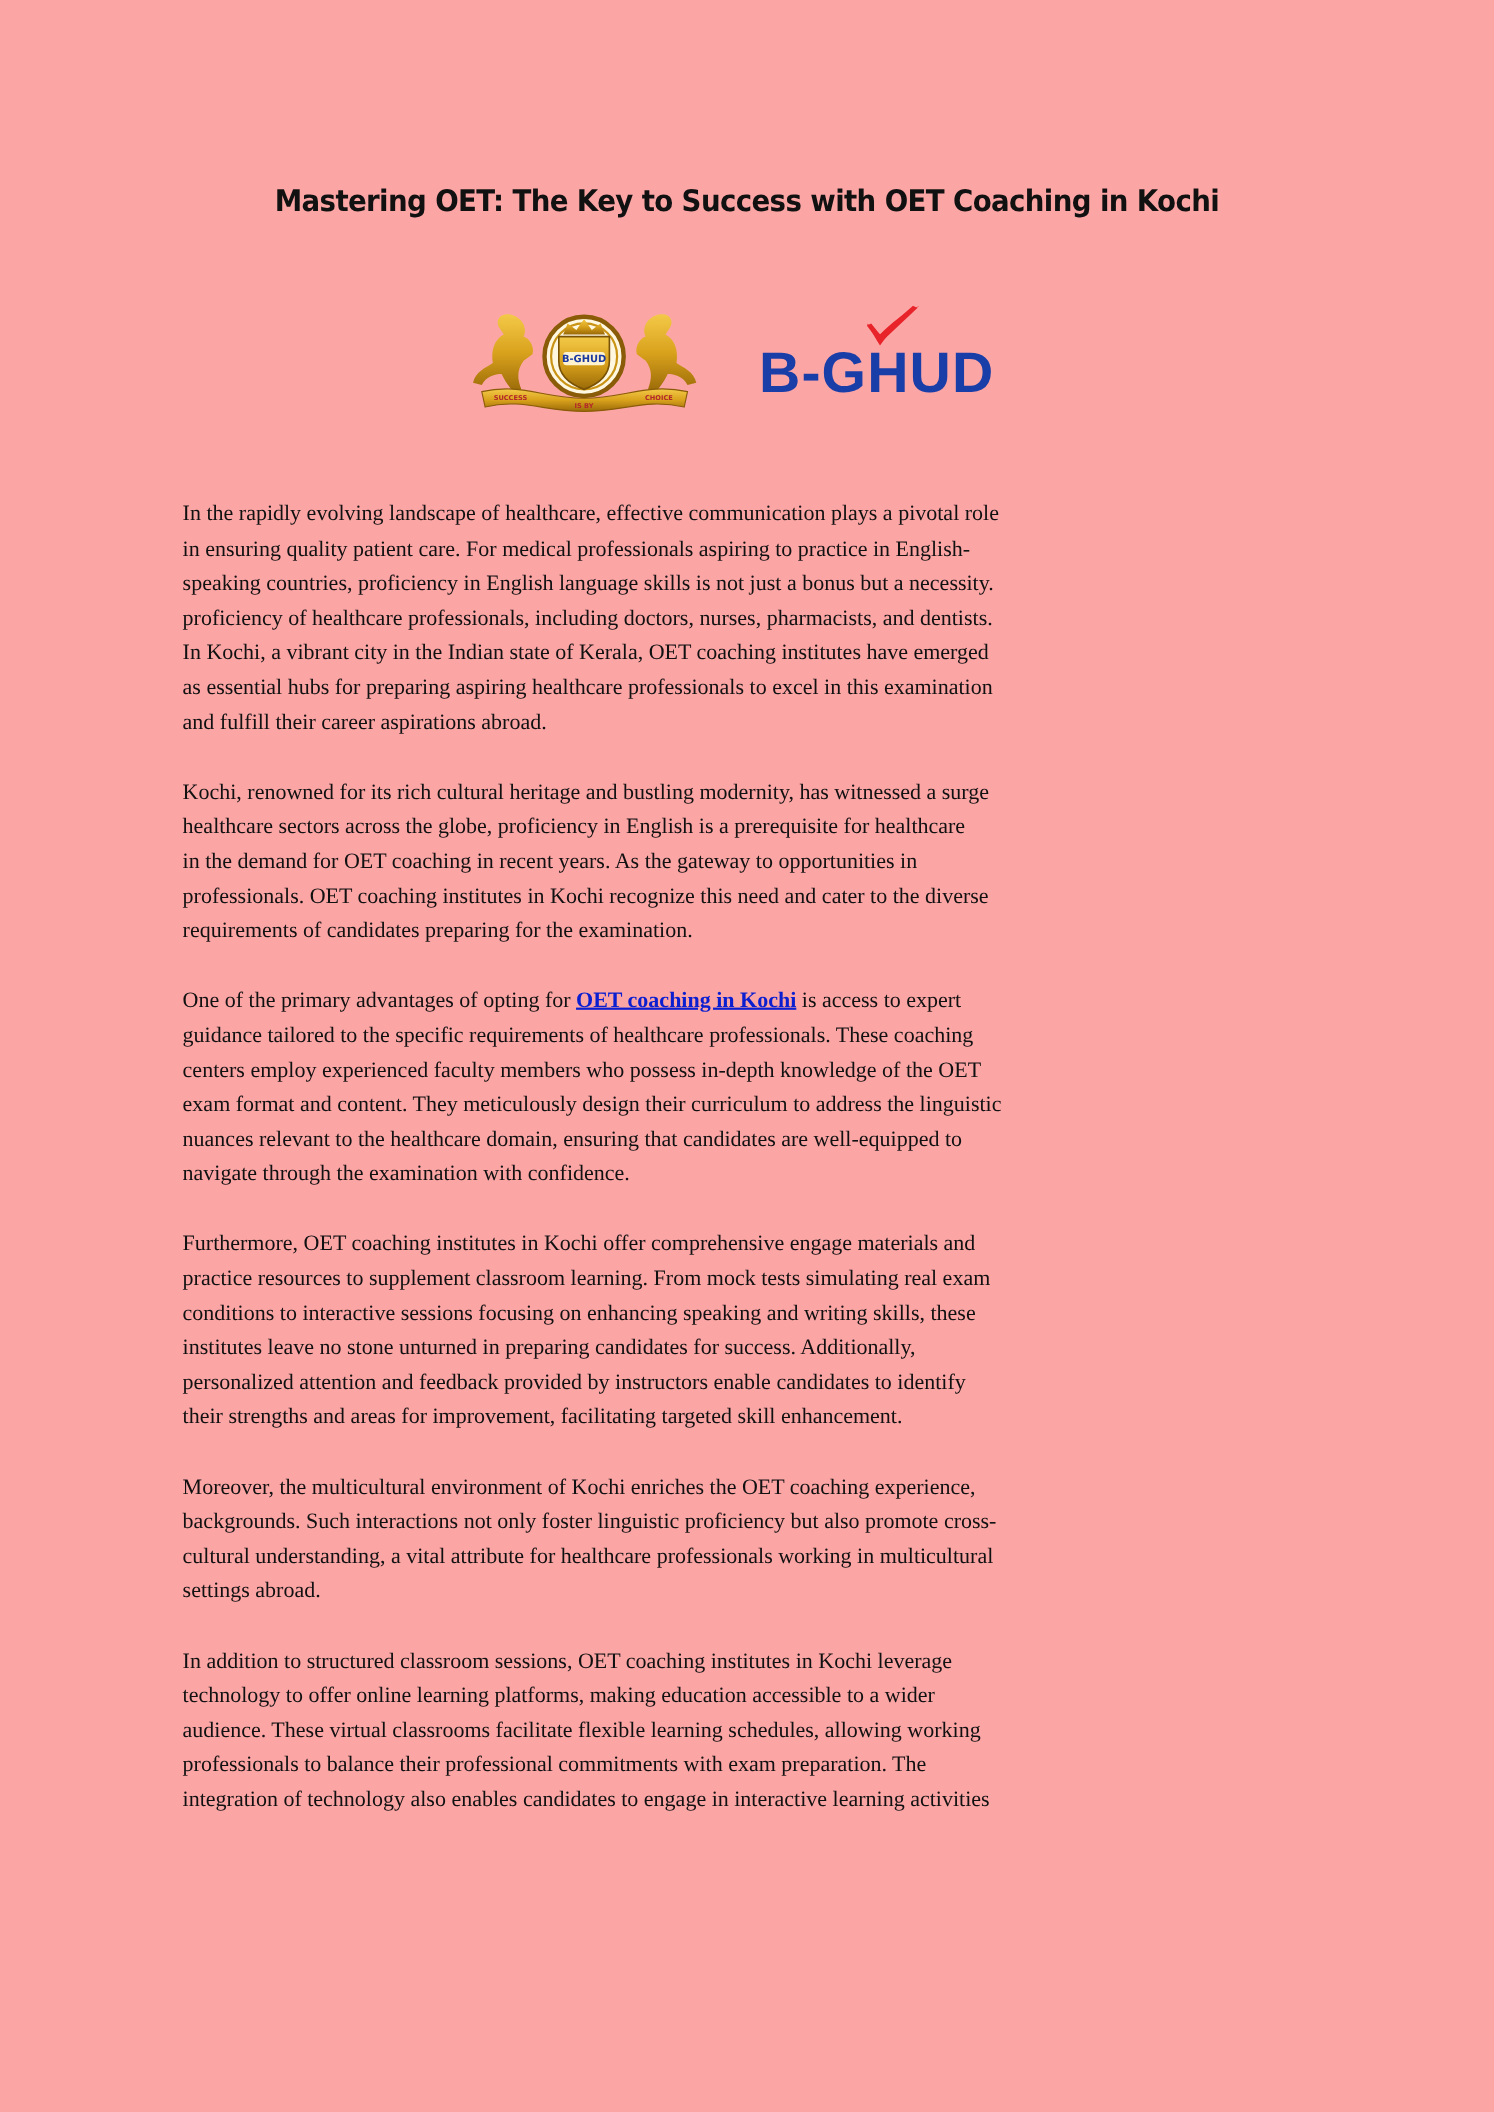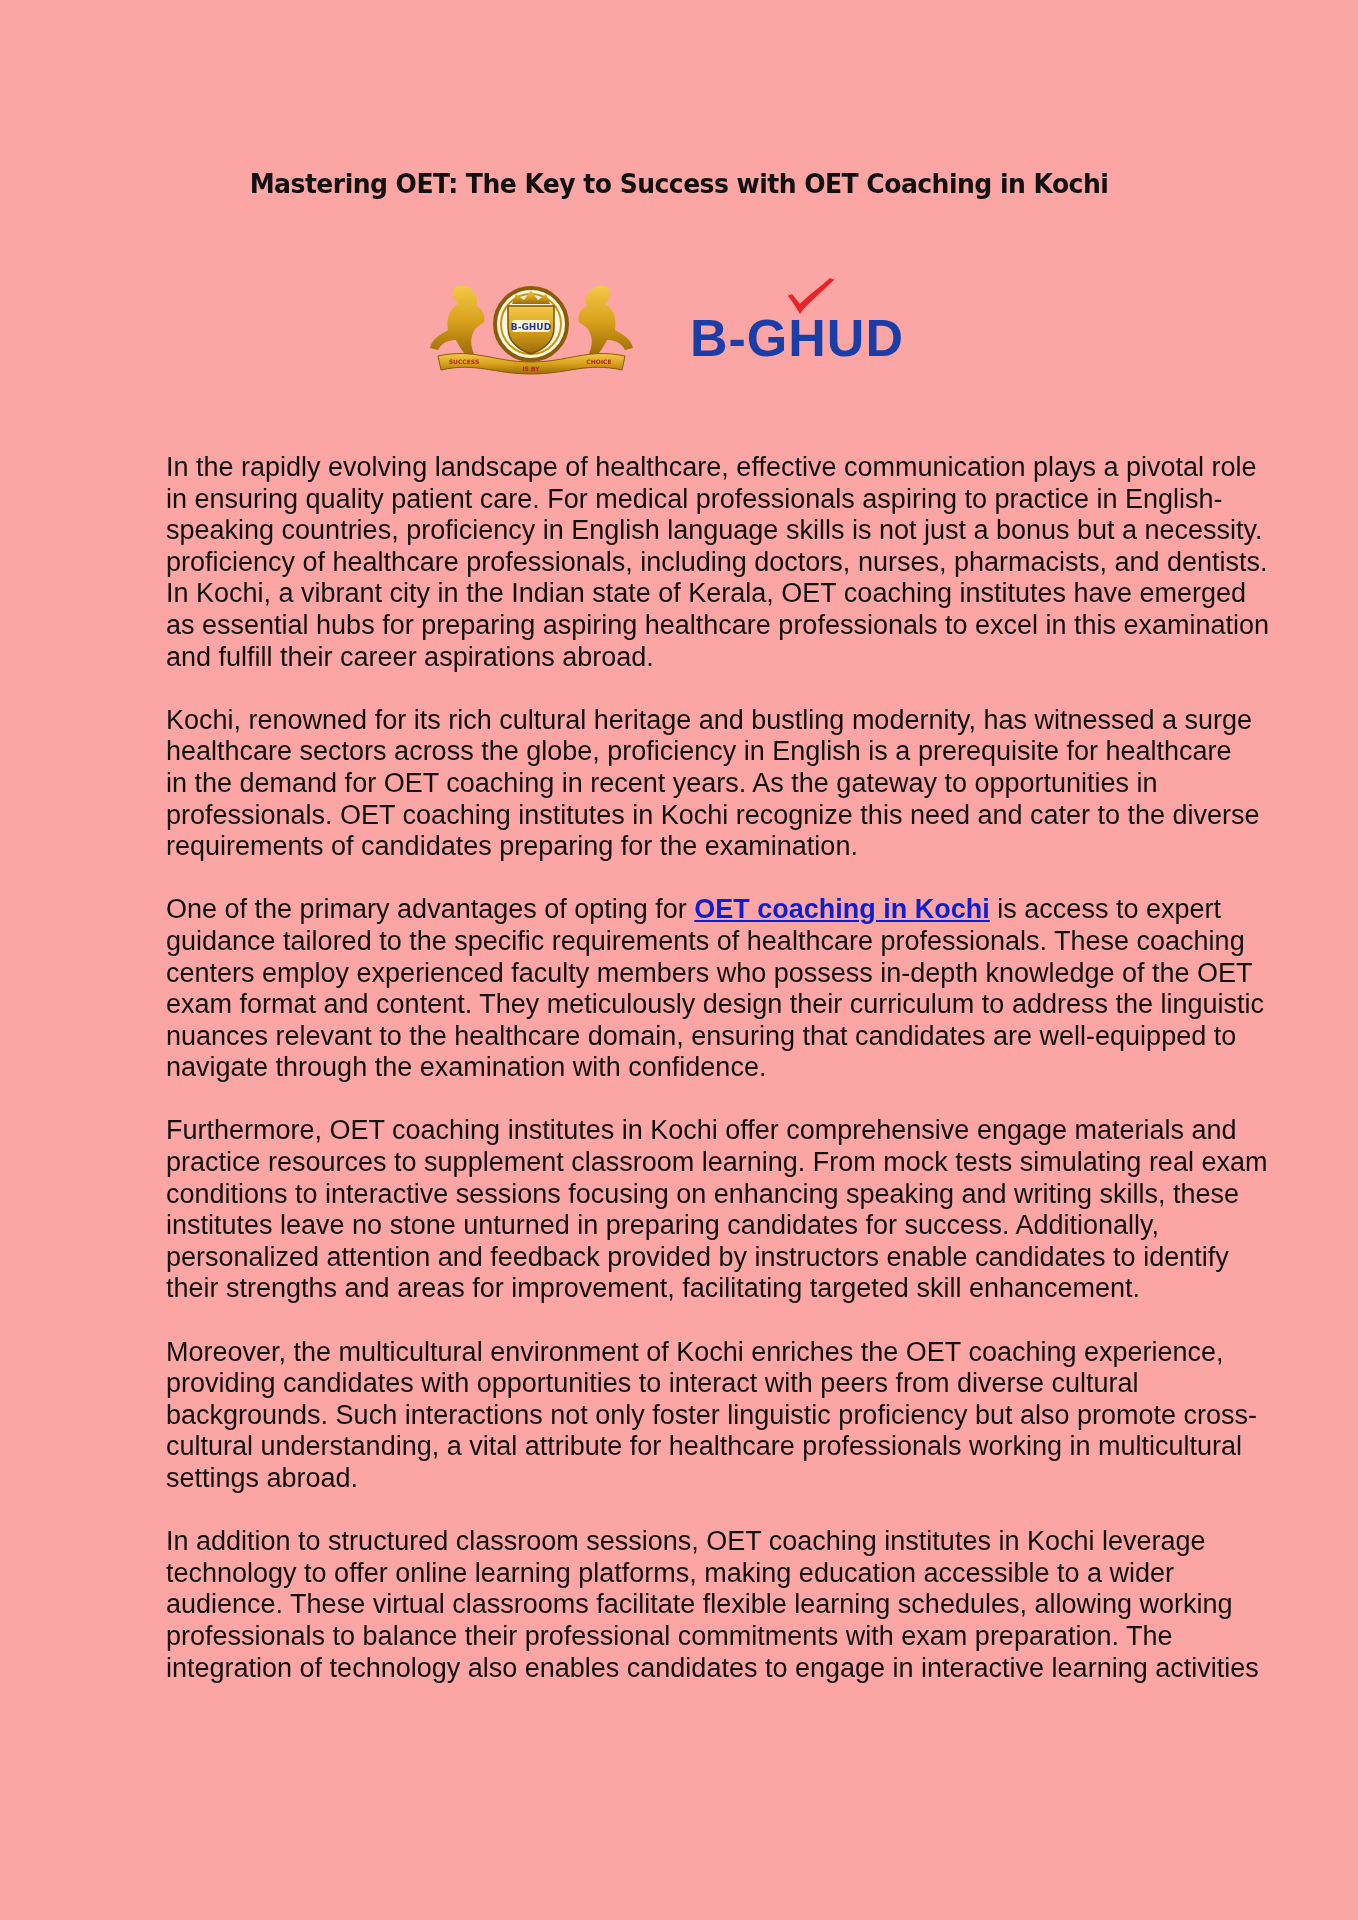--- a/index.html
+++ b/index.html
@@ -54,22 +54,22 @@
       left: 260px;
       top: 0;
       width: 240px;
       height: 100px;
     }
     .content {
       position: absolute;
       left: 166px;
       top: 452px;
       width: 1040px;
-      font-family: Liberation Sans, sans-serif;
-      font-size: 27px;
+      font-family: Liberation Serif, serif;
+      font-size: 20px;
       line-height: 31.6px;
       color: #111111;
     }
     .content p {
       margin: 0 0 31.6px 0;
       white-space: nowrap;
     }
     .content .line {
       display: block;
     }
@@ -158,21 +158,20 @@
       <span class="line">Furthermore, OET coaching institutes in Kochi offer comprehensive engage materials and</span>
       <span class="line">practice resources to supplement classroom learning. From mock tests simulating real exam</span>
       <span class="line">conditions to interactive sessions focusing on enhancing speaking and writing skills, these</span>
       <span class="line">institutes leave no stone unturned in preparing candidates for success. Additionally,</span>
       <span class="line">personalized attention and feedback provided by instructors enable candidates to identify</span>
       <span class="line">their strengths and areas for improvement, facilitating targeted skill enhancement.</span>
     </p>
 
     <p>
       <span class="line">Moreover, the multicultural environment of Kochi enriches the OET coaching experience,</span>
-      <span class="line">providing candidates with opportunities to interact with peers from diverse cultural</span>
       <span class="line">backgrounds. Such interactions not only foster linguistic proficiency but also promote cross-</span>
       <span class="line">cultural understanding, a vital attribute for healthcare professionals working in multicultural</span>
       <span class="line">settings abroad.</span>
     </p>
 
     <p>
       <span class="line">In addition to structured classroom sessions, OET coaching institutes in Kochi leverage</span>
       <span class="line">technology to offer online learning platforms, making education accessible to a wider</span>
       <span class="line">audience. These virtual classrooms facilitate flexible learning schedules, allowing working</span>
       <span class="line">professionals to balance their professional commitments with exam preparation. The</span>

